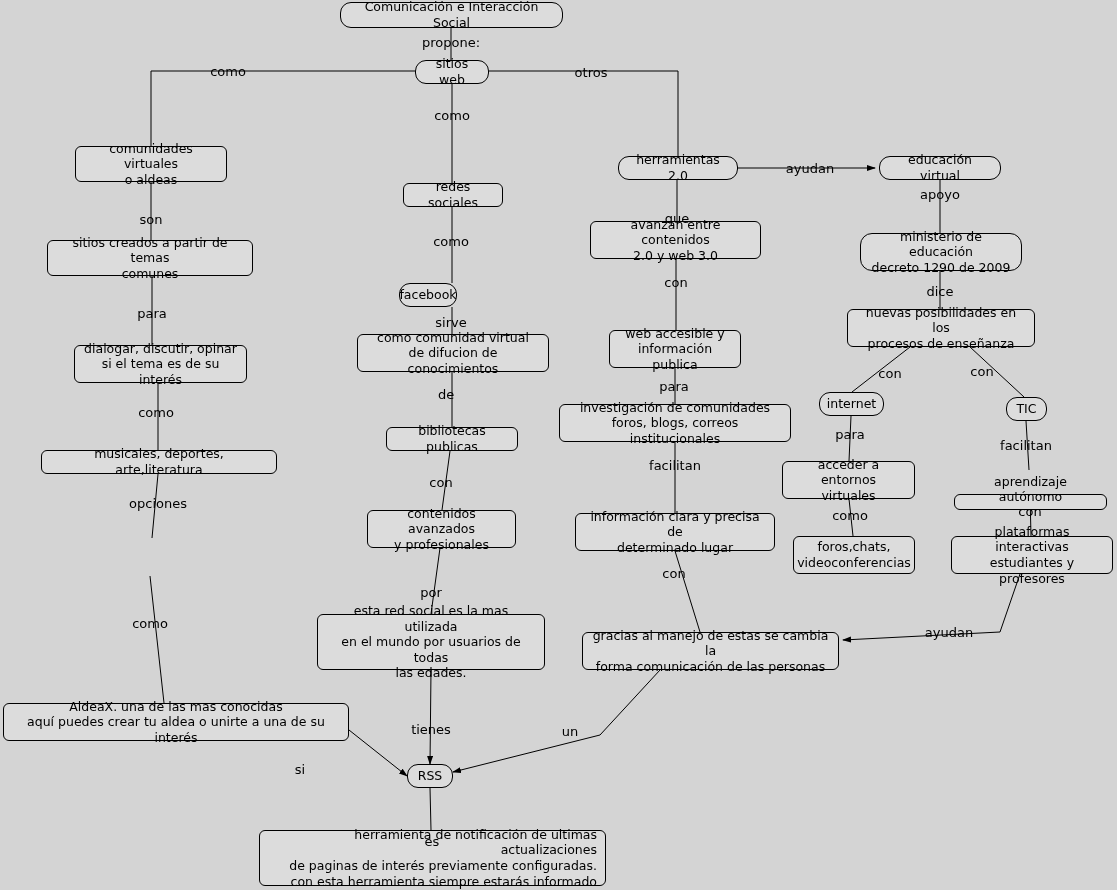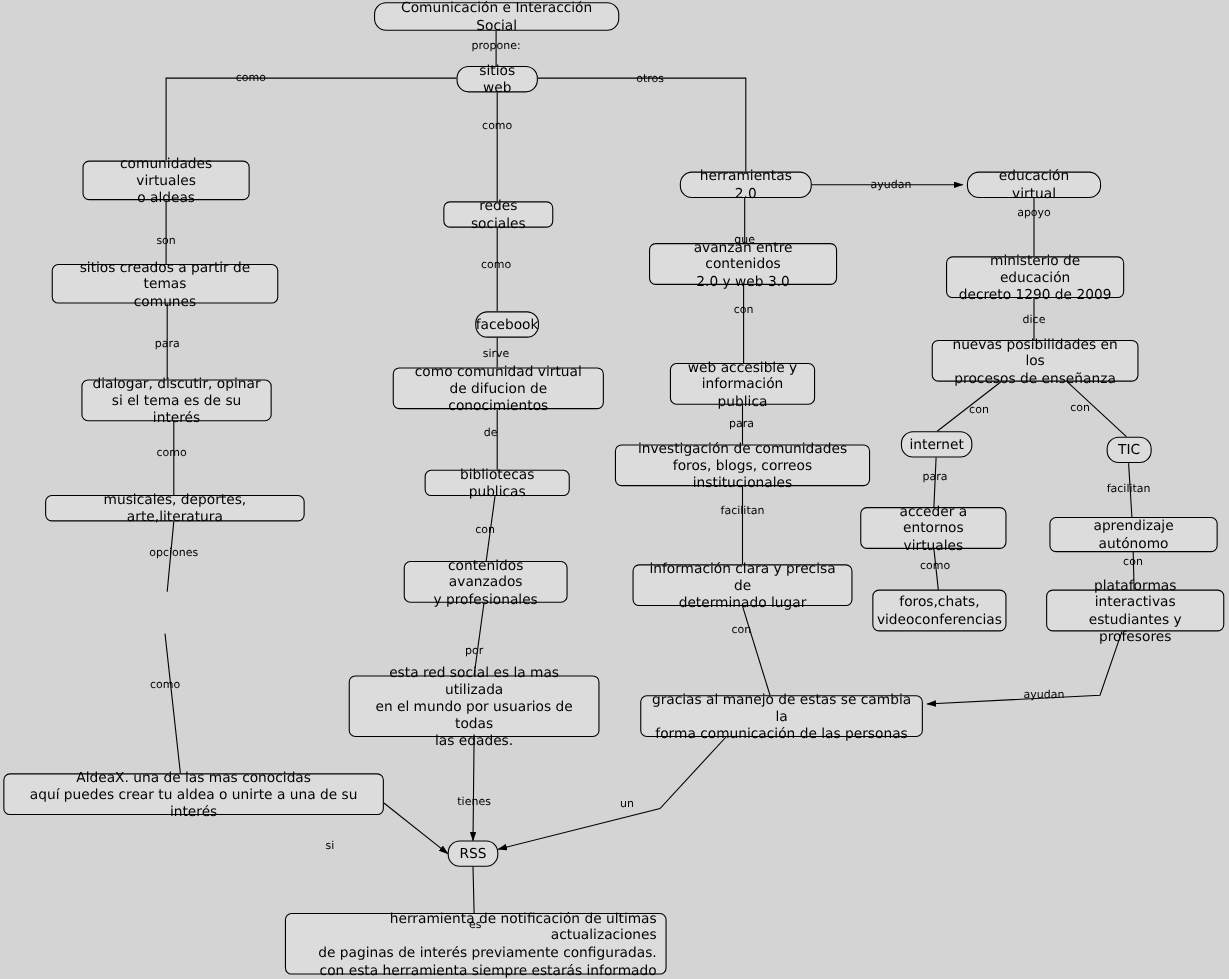--- a/index.html
+++ b/index.html
@@ -40,21 +40,21 @@
     white-space: pre-line;
     display: flex;
     align-items: center;
     justify-content: center;
   }
   .node.pill {
     border-radius: 11px;
   }
   .edge-label {
     position: absolute;
-    font-size: 10px;
+    font-size: 13px;
     color: #000;
     background: transparent;
     white-space: nowrap;
     transform: translate(-50%, -50%);
     text-align: center;
   }
 </style>
 </head>
 <body>
 
@@ -141,21 +141,21 @@
   <div class="node" style="left:75px;top:146px;width:152px;height:36px;"><span>comunidades virtuales
 o aldeas</span></div>
   <div class="node" style="left:47px;top:240px;width:206px;height:36px;"><span>sitios creados a partir de temas
 comunes</span></div>
   <div class="node" style="left:74px;top:345px;width:173px;height:38px;"><span>dialogar, discutir, opinar
 si el tema es de su interés</span></div>
   <div class="node" style="left:41px;top:450px;width:236px;height:24px;"><span>musicales, deportes, arte,literatura</span></div>
   <div class="node" style="left:3px;top:703px;width:346px;height:38px;"><span>AldeaX. una de las mas conocidas
 aquí puedes crear tu aldea o unirte a una de su interés</span></div>
   <div class="node" style="left:403px;top:183px;width:100px;height:24px;"><span>redes sociales</span></div>
-  <div class="node pill" style="left:432px;top:283px;width:58px;height:24px;"><span>facebook</span></div>
+  <div class="node pill" style="left:399px;top:283px;width:58px;height:24px;"><span>facebook</span></div>
   <div class="node" style="left:357px;top:334px;width:192px;height:38px;"><span>como comunidad virtual
 de difucion de conocimientos</span></div>
   <div class="node" style="left:386px;top:427px;width:132px;height:24px;"><span>bibliotecas publicas</span></div>
   <div class="node" style="left:367px;top:510px;width:149px;height:38px;"><span>contenidos avanzados
 y profesionales</span></div>
   <div class="node" style="left:317px;top:614px;width:228px;height:56px;"><span>esta red social es la mas utilizada
 en el mundo por usuarios de todas
 las edades.</span></div>
   <div class="node pill" style="left:407px;top:764px;width:46px;height:24px;"><span>RSS</span></div>
   <div class="node" style="left:259px;top:830px;width:347px;height:56px;text-align:right;"><span>herramienta de notificación de ultimas actualizaciones
@@ -166,29 +166,29 @@
 2.0 y web 3.0</span></div>
   <div class="node" style="left:609px;top:330px;width:132px;height:38px;"><span>web accesible y
 información publica</span></div>
   <div class="node" style="left:559px;top:404px;width:232px;height:38px;"><span>investigación de comunidades
 foros, blogs, correos institucionales</span></div>
   <div class="node" style="left:575px;top:513px;width:200px;height:38px;"><span>información clara y precisa de
 determinado lugar</span></div>
   <div class="node" style="left:582px;top:632px;width:257px;height:38px;"><span>gracias al manejo de estas se cambia la
 forma comunicación de las personas</span></div>
   <div class="node pill" style="left:879px;top:156px;width:122px;height:24px;"><span>educación virtual</span></div>
-  <div class="node" style="left:860px;top:233px;width:162px;height:38px;"><span>ministerio de educación
+  <div class="node" style="left:860px;top:233px;width:162px;height:38px;border-radius:12px;"><span>ministerio de educación
 decreto 1290 de 2009</span></div>
   <div class="node" style="left:847px;top:309px;width:188px;height:38px;"><span>nuevas posibilidades en los
 procesos de enseñanza</span></div>
   <div class="node pill" style="left:819px;top:392px;width:65px;height:24px;"><span>internet</span></div>
   <div class="node pill" style="left:1006px;top:397px;width:41px;height:24px;"><span>TIC</span></div>
   <div class="node" style="left:782px;top:461px;width:133px;height:38px;"><span>acceder a entornos
 virtuales</span></div>
-  <div class="node" style="left:954px;top:470px;width:153px;height:32px;"><span>aprendizaje autónomo</span></div>
+  <div class="node" style="left:954px;top:494px;width:153px;height:16px;align-items:flex-end;"><span>aprendizaje autónomo</span></div>
   <div class="node" style="left:951px;top:536px;width:162px;height:38px;"><span>plataformas interactivas
 estudiantes y profesores</span></div>
   <div class="node" style="left:793px;top:536px;width:122px;height:38px;"><span>foros,chats,
 videoconferencias</span></div>
 
   <div class="edge-label" style="left:451px;top:42px;">propone:</div>
   <div class="edge-label" style="left:228px;top:71px;">como</div>
   <div class="edge-label" style="left:452px;top:115px;">como</div>
   <div class="edge-label" style="left:591px;top:72px;">otros</div>
   <div class="edge-label" style="left:151px;top:219px;">son</div>

